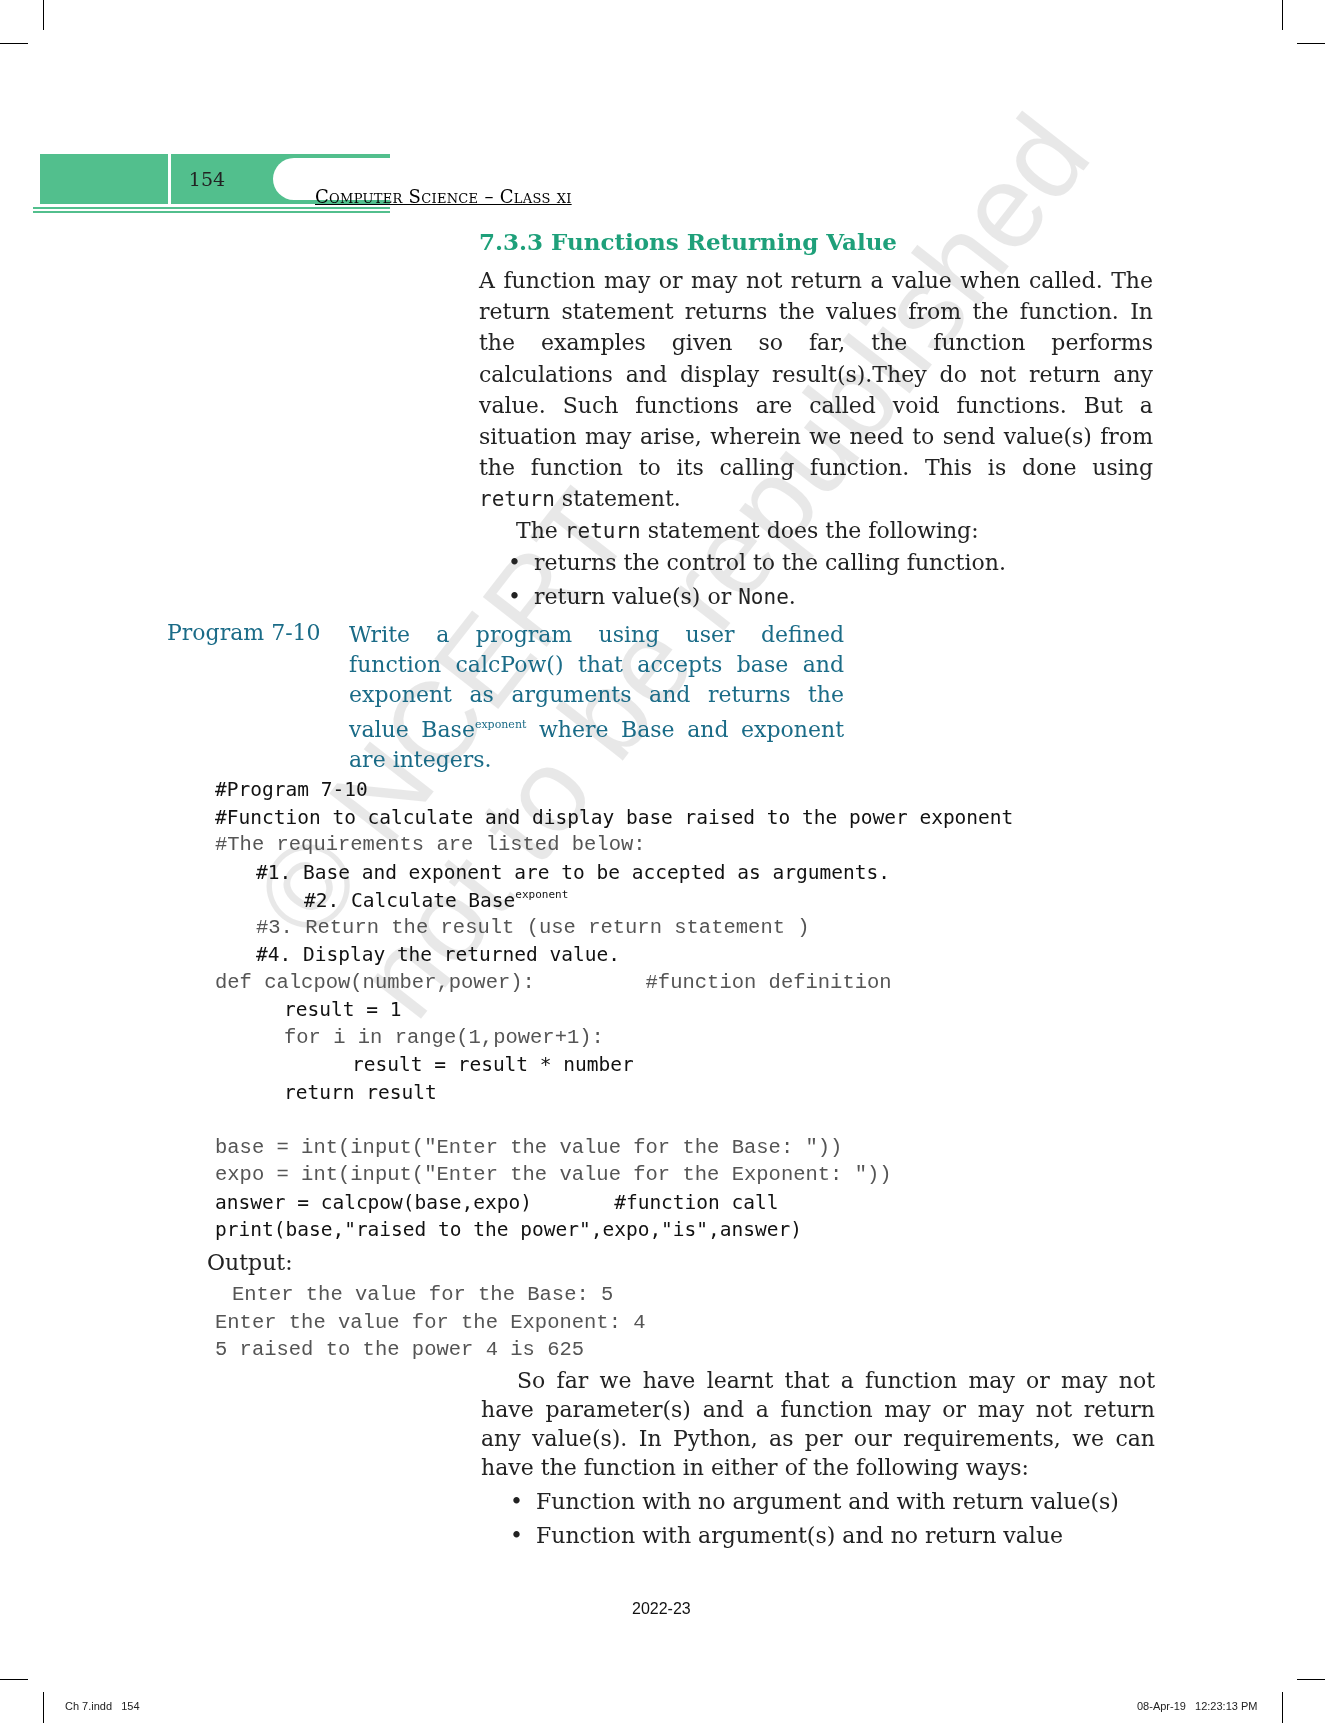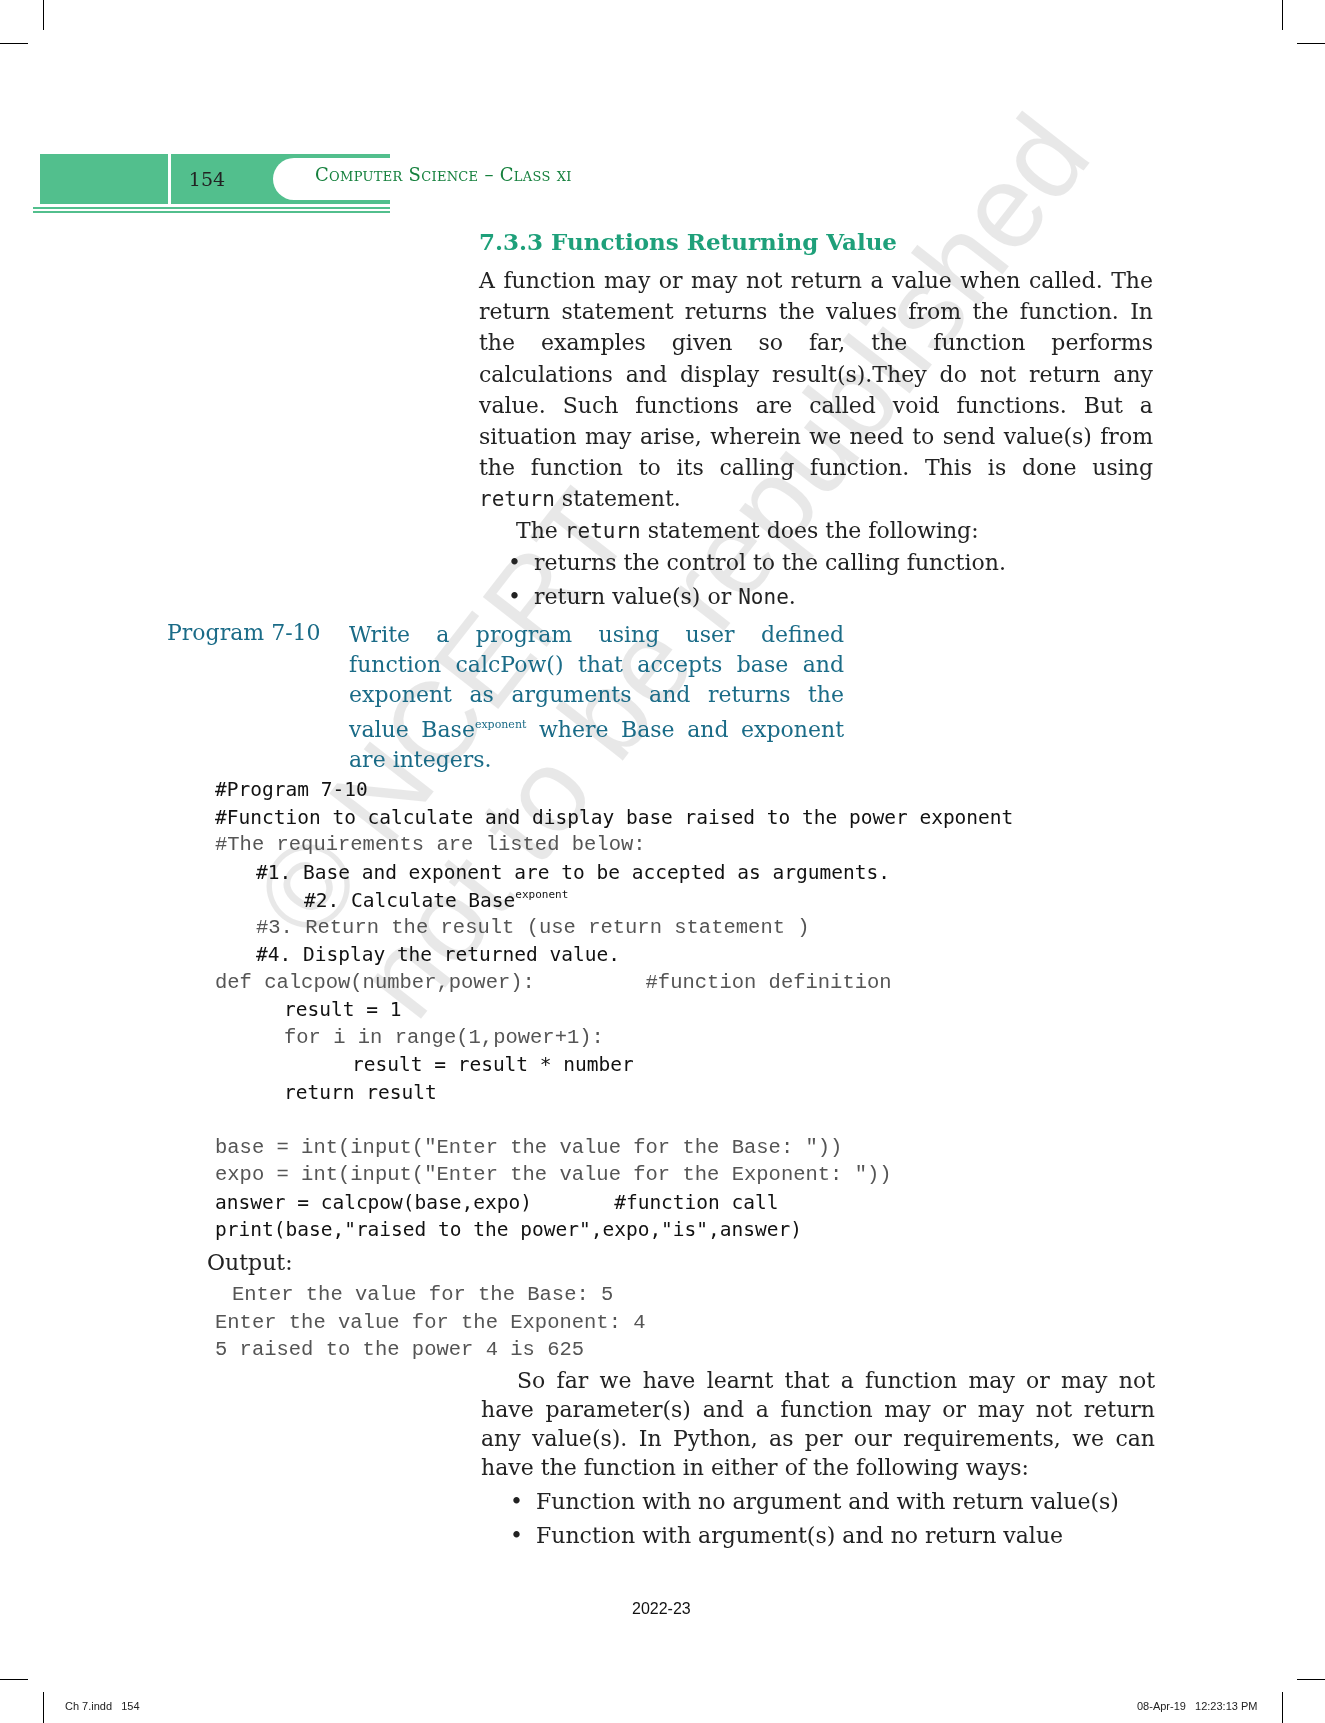--- a/index.html
+++ b/index.html
@@ -10,22 +10,22 @@
 
   
   .band { position: absolute; top: 154px; height: 50px; background: #52bf8d; }
   .band-1 { left: 40px; width: 128px; }
   .band-2 { left: 171px; width: 72px; display: flex; align-items: center; justify-content: center;
             font-family: "DejaVu Serif", serif; font-size: 19px; color: #222; }
   .band-3 { left: 240px; width: 150px; }
   .band-cut { position: absolute; top: 158px; left: 273px; width: 130px; height: 42px; background: #fff;
               border-radius: 26px 0 0 26px; }
   .rule { position: absolute; left: 33px; width: 357px; height: 2px; background: #52bf8d; }
-  .running-head { position: absolute; left: 315px; top: 164px; font-size: 18px; color: #15803d;
-                  font-variant: small-caps; letter-spacing: 0.3px; }
+  .running-head { position: absolute; left: 315px; top: 186px; font-size: 18px; color: #000000;
+                  font-variant: small-caps; letter-spacing: 0.3px; text-decoration: underline; }
 
   .heading { position: absolute; left: 479px; top: 228px; font-size: 23px; font-weight: bold;
              color: #1ea07a; font-family: "DejaVu Serif", serif; }
   .para { position: absolute; font-size: 22px; line-height: 31.2px; text-align: justify;
           text-align-last: left; color: #222; }
   .para p { margin: 0; }
   .mono { font-family: "DejaVu Sans Mono", "Liberation Mono", monospace; font-size: 21px; }
   .bullets { position: absolute; margin: 0; padding: 0; list-style: none; font-size: 22px; color: #222; }
   .bullets li { position: relative; padding-left: 28px; }
   .bullets li::before { content: "\2022"; position: absolute; left: 2px; top: 0; }

